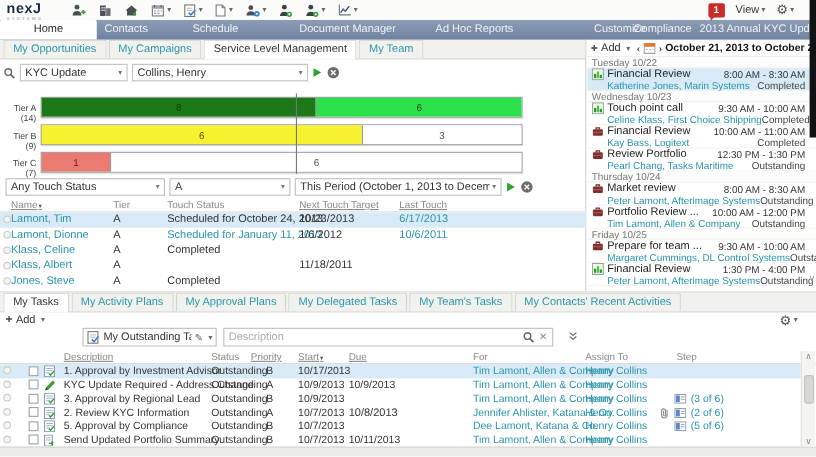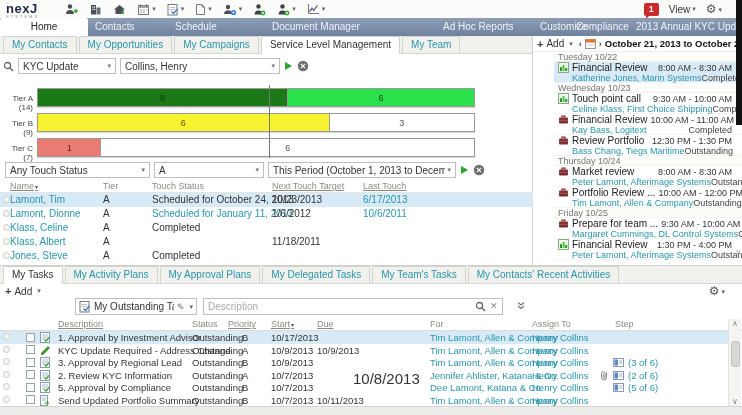--- a/index.html
+++ b/index.html
@@ -57,21 +57,21 @@
   .link { color:#2a95ac; }
   .expander { position:absolute; left:3px; top:3px; width:7px; height:7px; border:1px solid #ccccc8; border-radius:50%; background:#f5f5f2; }
 
   
   .agenda { position:absolute; left:534px; top:36px; width:208px; height:229px; background:#fff; }
   .agenda-hdr { height:16px; display:flex; align-items:center; padding:0 3px; gap:3px; border-bottom:1px solid #eee; }
   .plus { color:#444; font-weight:bold; font-size:11px; }
   .vdiv { width:1px; height:10px; background:#ccc; }
   .nav-arrow { color:#444; font-size:9px; font-weight:bold; cursor:pointer; }
   .agenda-date { font-weight:bold; color:#111; font-size:9.5px; white-space:nowrap; }
-  #agendaList { position:absolute; left:0; top:16px; width:208px;padding-left:20px; }
+  #agendaList { position:absolute; left:0; top:16px; width:208px; }
   .agenda-day { height:10px; line-height:10px; padding-left:4px; color:#777; font-size:9px; border-bottom:1px solid #f2f2ee; background:#fcfcfa; }
   .agenda-item { height:21px; border-bottom:1px solid #f4f4f0; cursor:pointer; }
   .agenda-item.selected { background:#d9eaf7; }
   .ai-l1 { display:flex; align-items:center; height:11px; padding:0 10px 0 4px; gap:3px; }
   .ai-title { color:#222; white-space:nowrap; }
   .ai-time { margin-left:auto; color:#333; font-size:9px; white-space:nowrap; }
   .ai-l2 { display:flex; height:10px; padding:0 10px 0 18px; }
   .ai-who { color:#2a95ac; font-size:9px; white-space:nowrap; }
   .ai-status { margin-left:auto; color:#444; font-size:9px; }
   .scroll-glyph { position:absolute; right:1px; font-size:8px; color:#999; cursor:pointer; }
@@ -198,29 +198,28 @@
     <div class="gear-btn">⚙<span class="caret">▾</span></div>
   </div>
 </div>
 <div class="black-strip"></div>
 
 <div class="tabbar" id="mainTabs">
     <div class="main-tab active" style="left: 0px;">Home</div>
     <div class="main-tab" style="left: 95px;">Contacts</div>
     <div class="main-tab" style="left: 175px;">Schedule</div>
     <div class="main-tab" style="left: 272px;">Document Manager</div>
-    <div class="main-tab" style="left: 396px; margin-left: 47px;">Ad Hoc Reports</div>
+    <div class="main-tab" style="left: 396px;">Ad Hoc Reports</div>
     <div class="main-tab" style="left: 500px; margin-left: 40px;">Customize</div>
     <div class="main-tab" style="left: 576px;">Compliance</div>
     <div class="main-tab" style="left: 636px;">2013 Annual KYC Update</div>
   </div>
 
 <div class="left-pane">
   <div class="subtabs" id="subTabs">
-      <div class="subtab">My Contacts</div>
       <div class="subtab">My Opportunities</div>
       <div class="subtab">My Campaigns</div>
       <div class="subtab active">Service Level Management</div>
       <div class="subtab">My Team</div>
     </div>
 
   <div class="frow" style="left:3px; top:22px;">
     <span class="iconbtn" id="searchIcon1">
         <svg width="11" height="11" viewBox="0 0 11 11">
           <circle cx="4.5" cy="4.5" r="3" fill="none" stroke="#666" stroke-width="1.3"></circle>
@@ -423,21 +422,21 @@
             <svg width="11" height="11" viewBox="0 0 11 11">
               <rect x="1" y="3.5" width="9" height="6" rx="1" fill="#7e2f2f"></rect>
               <path d="M4 3.5V2.2h3v1.3" stroke="#7e2f2f" stroke-width="1.2" fill="none"></path>
               <rect x="1" y="5.8" width="9" height="1" fill="#a65a5a"></rect>
             </svg>
           </span>
           <span class="ai-title">Review Portfolio</span>
           <span class="ai-time">12:30 PM - 1:30 PM</span>
         </div>
         <div class="ai-l2">
-          <span class="ai-who">Bass Chang, Tiegs Maritime</span>
+          <span class="ai-who">Pearl Chang, Tasks Maritime</span>
           <span class="ai-status">Outstanding</span>
         </div>
       </div>
       <div class="agenda-day">Thursday 10/24</div>
       <div class="agenda-item">
         <div class="ai-l1">
           <span class="iconbtn">
             <svg width="11" height="11" viewBox="0 0 11 11">
               <rect x="1" y="3.5" width="9" height="6" rx="1" fill="#7e2f2f"></rect>
               <path d="M4 3.5V2.2h3v1.3" stroke="#7e2f2f" stroke-width="1.2" fill="none"></path>
@@ -630,21 +629,21 @@
           <svg width="10" height="11" viewBox="0 0 10 11">
             <rect x="0.5" y="0.5" width="9" height="10" fill="#fff" stroke="#8a9ab0"></rect>
             <path d="M2 3h6M2 5h6M2 7h3" stroke="#9aaabb" stroke-width="0.8"></path>
             <path d="M4.5 7.5L6 9l3-3.5" stroke="#2fa32f" stroke-width="1.3" fill="none"></path>
           </svg>
         </span>
         <span class="tcell" style="left: 58px; top: 1px; font-size: 9.5px;">2. Review KYC Information</span>
         <span class="tcell" style="left: 192px; top: 1px; font-size: 9.5px;">Outstanding</span>
         <span class="tcell" style="left: 242px; top: 1px; font-size: 9.5px;">A</span>
         <span class="tcell" style="left: 271px; top: 1px; font-size: 9.5px;">10/7/2013</span>
-        <span class="tcell" style="left: 317px; top: 1px; font-size: 15px; margin-left: 36px;">10/8/2013</span>
+        <span class="tcell" style="left: 317px; top: 1px; font-size: 10px;">10/8/2013</span>
         <span class="tcell link" style="left: 430px; top: 1px; font-size: 9.5px;">Jennifer Ahlister, Katana &amp; Co.</span>
         <span class="tcell link" style="left: 532px; top: 1px; font-size: 9.5px;">Henry Collins</span>
         <span class="iconbtn" style="position: absolute; left: 600px; top: 1px;">
           <svg width="9" height="11" viewBox="0 0 9 11">
             <path d="M6.5 2.5v5a2.5 2.5 0 0 1-5 0v-4a1.8 1.8 0 0 1 3.6 0v3.8a0.9 0.9 0 0 1-1.8 0V3.5" fill="none" stroke="#8a8a8a"></path>
           </svg>
         </span>
         <span class="iconbtn" style="position: absolute; left: 613px; top: 2px;">
           <svg width="11" height="9" viewBox="0 0 11 9">
             <rect x="0.5" y="0.5" width="10" height="8" fill="#fff" stroke="#8a9ab0"></rect>

